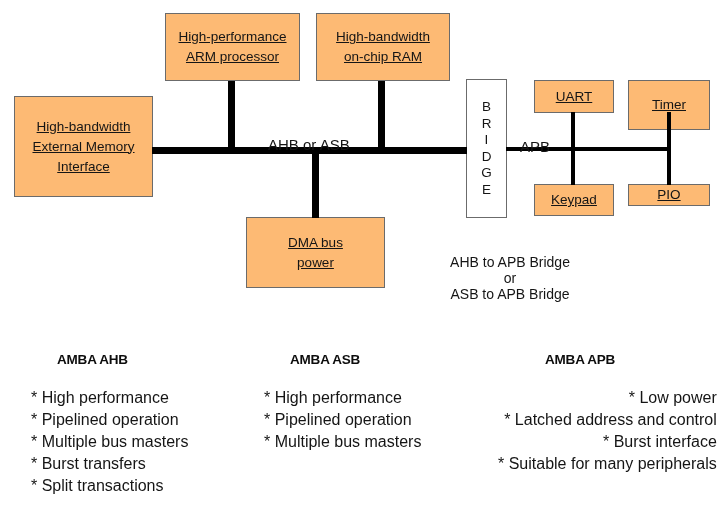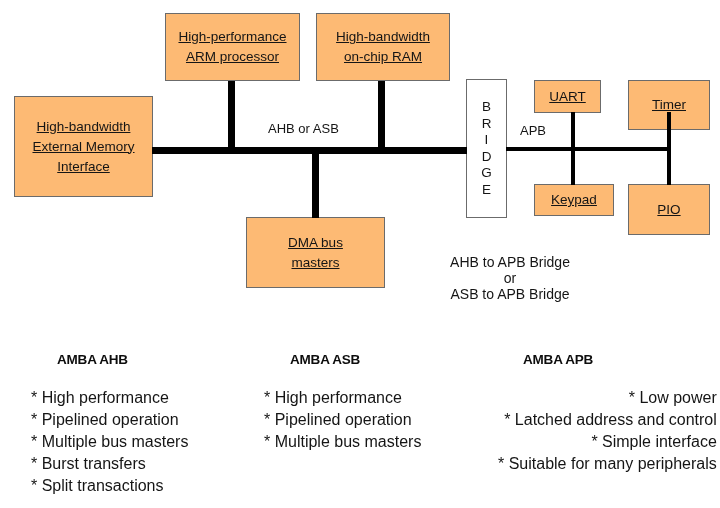--- a/index.html
+++ b/index.html
@@ -36,24 +36,25 @@
     color: #151515;
     white-space: pre-line;
     text-decoration: underline;
   }
   .wire {
     position: absolute;
     background: #000000;
   }
   .label {
     position: absolute;
-    font-size: 13px;
+    font-size: 15px;
     line-height: 16px;
     color: #151515;
     white-space: pre-line;
+    margin-top: 16px;
   }
   .bridge-box {
     position: absolute;
     box-sizing: border-box;
     border: 1px solid #6b6b6b;
     background: #ffffff;
     display: flex;
     flex-direction: column;
     align-items: center;
     justify-content: center;
@@ -107,45 +108,45 @@
   </div>
 
   <div class="box" style="left:14px; top:96px; width:139px; height:101px;">
     <span>High-bandwidth
 External Memory
 Interface</span>
   </div>
 
   <div class="box" style="left:246px; top:217px; width:139px; height:71px;">
     <span>DMA bus
-masters</span>
+power</span>
   </div>
 
   <div class="bridge-box" style="left:466px; top:79px; width:41px; height:139px;">
     <span>B</span>
     <span>R</span>
     <span>I</span>
     <span>D</span>
     <span>G</span>
     <span>E</span>
   </div>
 
-  <div class="box" style="left:534px; top:80px; width:67px; height:33px;">
+  <div class="box" style="left:534px; top:80px; width:80px; height:33px;">
     <span>UART</span>
   </div>
 
   <div class="box" style="left:628px; top:80px; width:82px; height:50px;">
     <span>Timer</span>
   </div>
 
   <div class="box" style="left:534px; top:184px; width:80px; height:32px;">
     <span>Keypad</span>
   </div>
 
-  <div class="box" style="left:628px; top:184px; width:82px; height:51px;justify-content:center;">
+  <div class="box" style="left:628px; top:184px; width:82px; height:22px;justify-content:center;">
     <span>PIO</span>
   </div>
 
   <div class="wire" style="left:152px; top:147px; width:315px; height:7px;"></div>
 
   <div class="wire" style="left:228px; top:81px; width:7px; height:69px;"></div>
 
   <div class="wire" style="left:378px; top:81px; width:7px; height:69px;"></div>
 
   <div class="wire" style="left:312px; top:151px; width:7px; height:67px;"></div>
@@ -173,21 +174,21 @@
     <div>* Split transactions</div>
   </div>
 
   <div class="legend-head" style="left:290px; top:352px;">AMBA ASB</div>
   <div class="legend-list" style="left:264px; top:387px;">
     <div>* High performance</div>
     <div>* Pipelined operation</div>
     <div>* Multiple bus masters</div>
   </div>
 
-  <div class="legend-head" style="left:523px; top:352px;">AMBA APB</div>
+  <div class="legend-head" style="left:545px; top:352px;">AMBA APB</div>
   <div class="legend-list" style="left:498px; top:387px;text-align:right;">
     <div>* Low power</div>
     <div>* Latched address and control</div>
-    <div>* Simple interface</div>
+    <div>* Burst interface</div>
     <div>* Suitable for many peripherals</div>
   </div>
 
 </div>
 
 </body></html>

